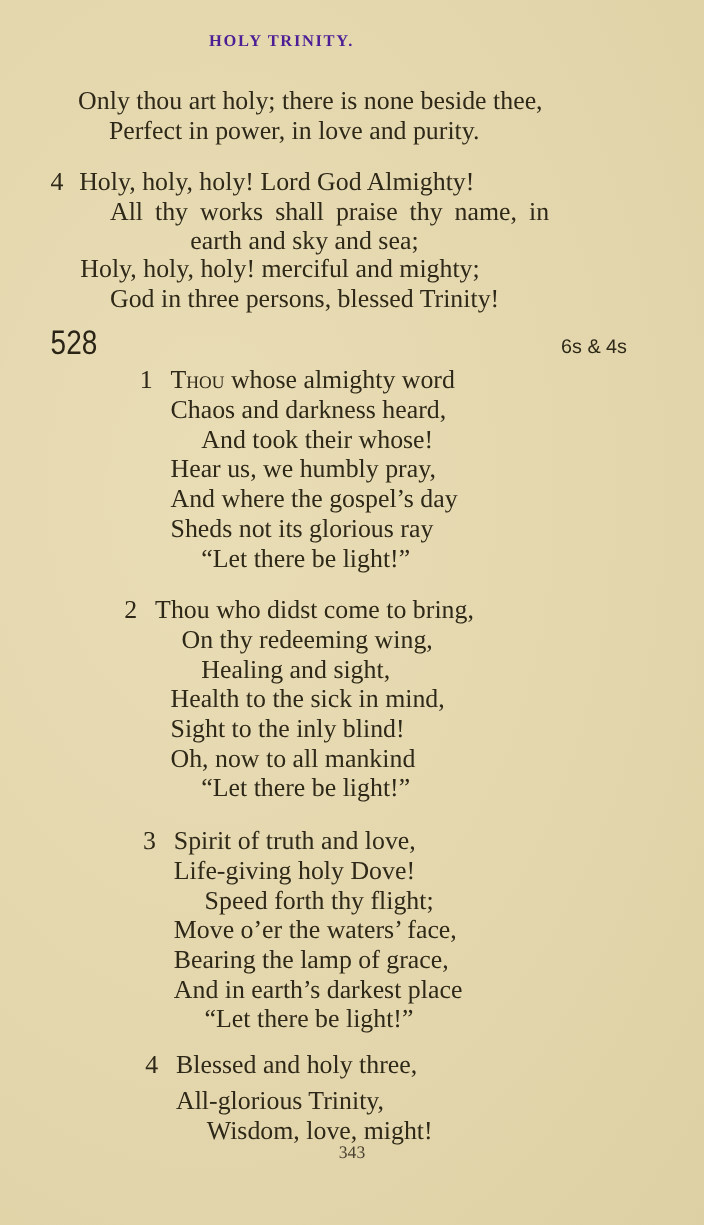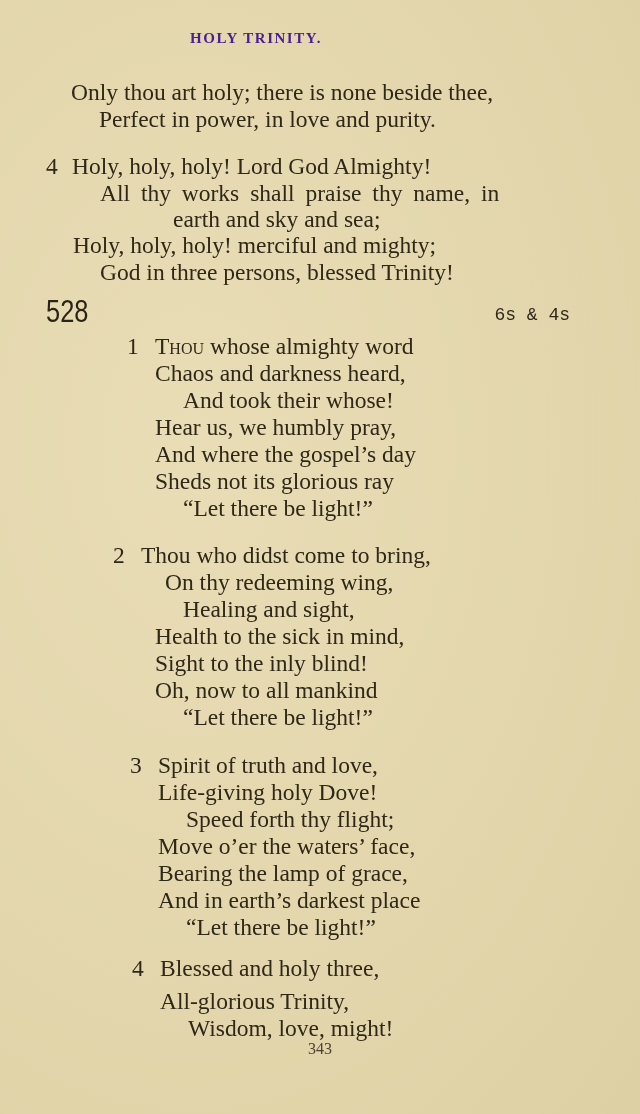--- a/index.html
+++ b/index.html
@@ -19,21 +19,21 @@
     }
     .line { font-size: 23.5px; font-family: "Liberation Serif", serif; line-height: 27px; }
     .vnum { display: inline-block; width: 22px; }
     .hymn-num {
       left: 46px; top: 294px; font-size: 31px;
       font-family: "Liberation Sans", sans-serif; transform: scaleX(0.82); transform-origin: left;
       color: #2a2416;
     }
     .meter {
       right: 70px; top: 305px; font-size: 18px;
-      font-family: Liberation Mono, monospace; color: #2e2818;
+      font-family: Liberation Sans, sans-serif; color: #2e2818;
     }
     .sc { font-variant: small-caps; }
     .folio {
       left: 0; width: 640px; text-align: center; top: 1040px;
       font-size: 16px; font-family: "Liberation Serif", serif; color: #4a4230;
     }
   </style>
 </head>
 <body>
 

